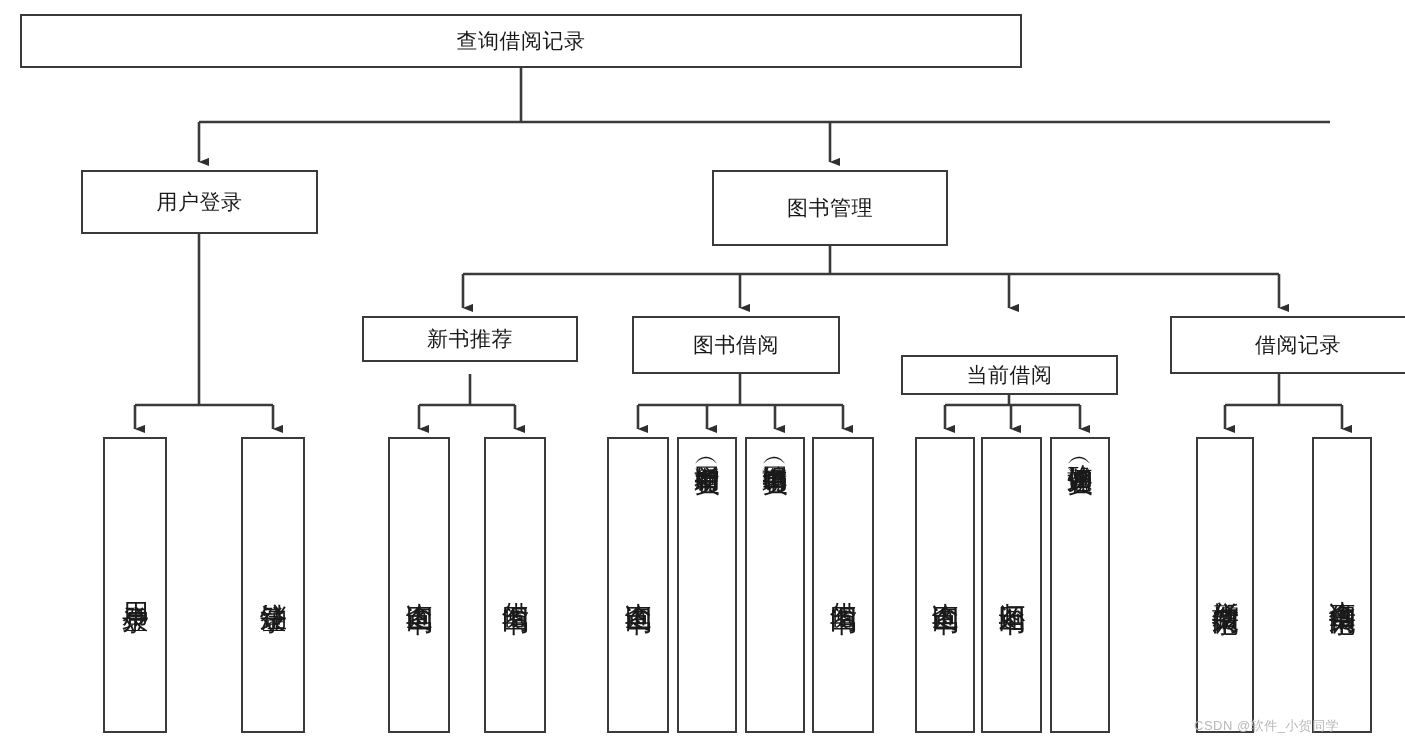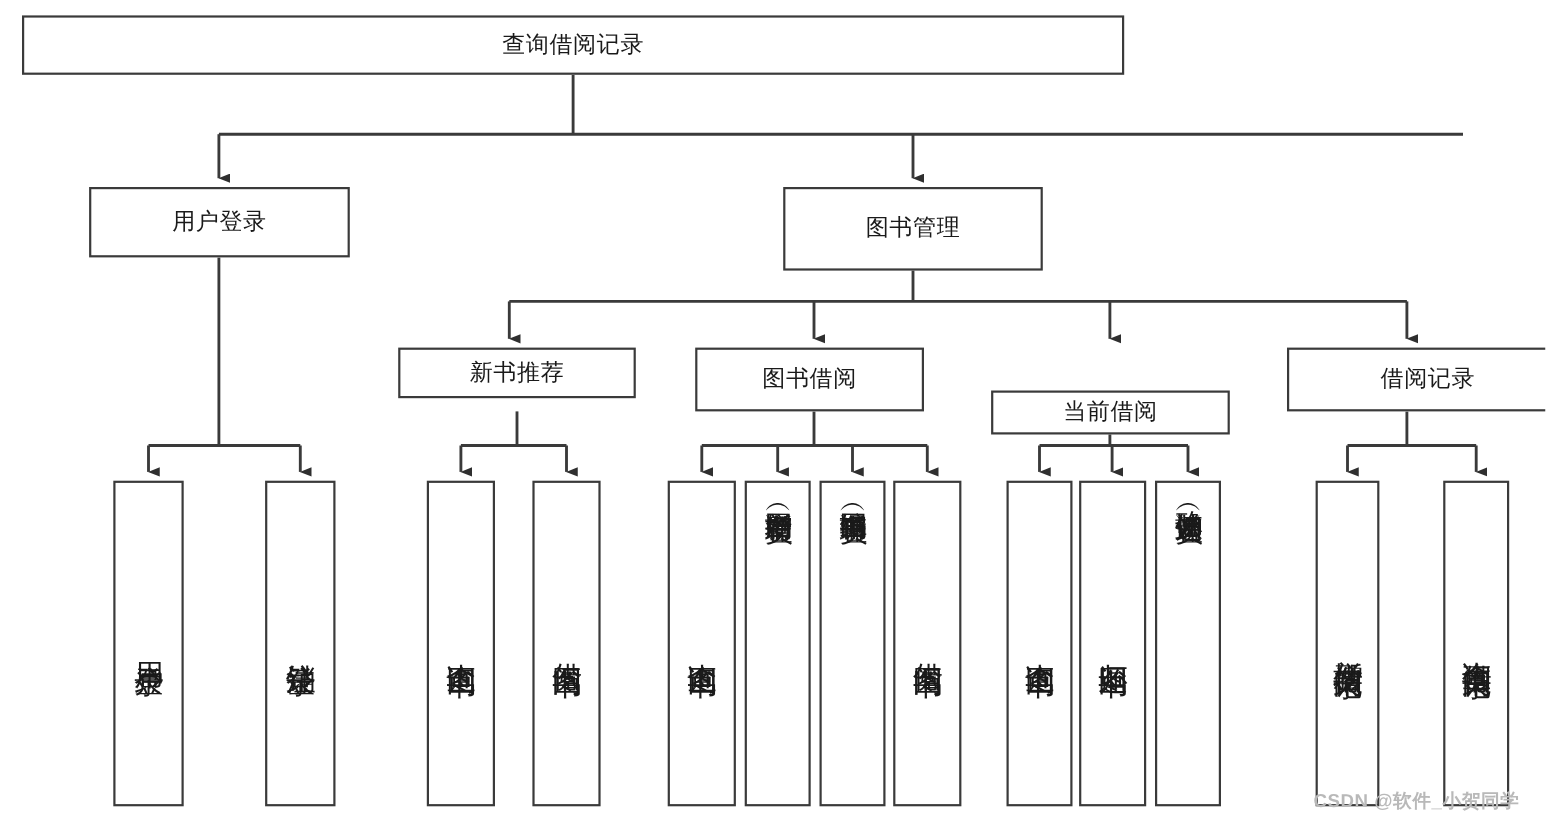--- a/index.html
+++ b/index.html
@@ -59,25 +59,24 @@
   .node.vertical.long .label {
     font-size: 25px;
     letter-spacing: 1px;
   }
   .node.vertical.centerv {
     align-items: center;
     padding-top: 0;
   }
   .watermark {
     position: absolute;
-    font-size: 17px;
+    font-size: 13px;
     color: #b9b9b9;
     white-space: nowrap;
     letter-spacing: 0.5px;
-    font-weight: bold;
   }
 </style>
 </head>
 <body>
 
 <div id="canvas">
 
   <svg class="lines" viewBox="0 0 1405 747">
     <defs>
       <marker id="arrow" markerWidth="10" markerHeight="11" refX="4.2" refY="10.2" orient="auto" markerUnits="userSpaceOnUse">

